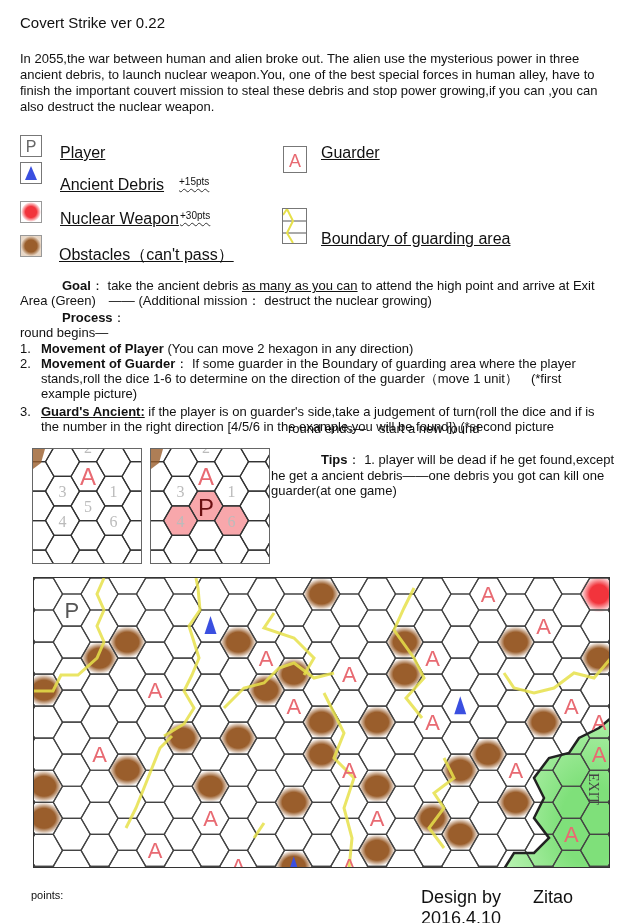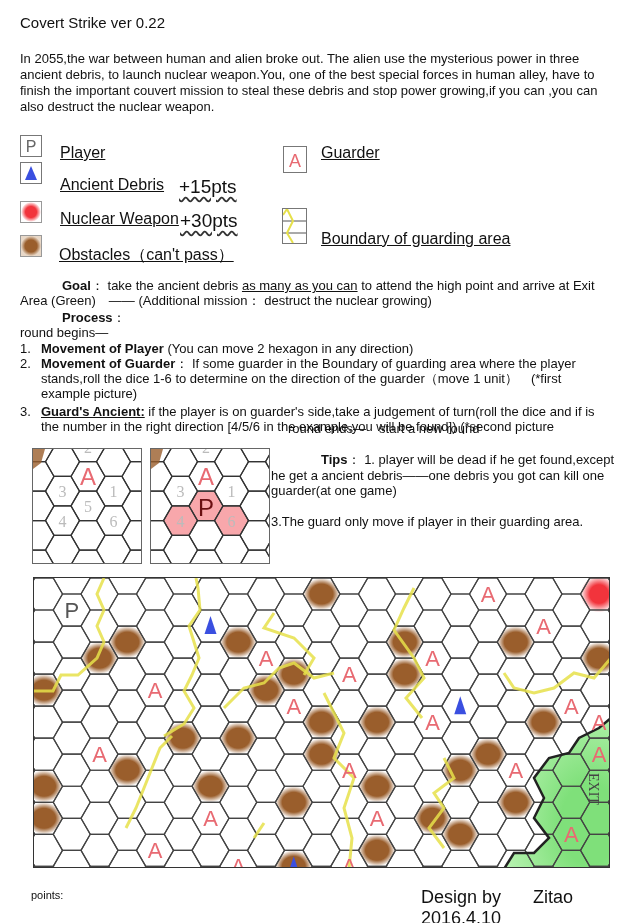--- a/index.html
+++ b/index.html
@@ -3,21 +3,21 @@
 <meta charset="utf-8">
 <style>
   html, body { margin:0; padding:0; background:#fff; }
   body { width:629px; height:923px; position:relative; overflow:hidden;
          font-family:"Liberation Sans", sans-serif; color:#111; font-size:13px; }
   .abs { position:absolute; }
   .title { left:20px; top:14px; font-size:15px; }
   .intro { left:20px; top:51px; width:590px; font-size:13px; line-height:16px; }
   .legend-icon { position:absolute; width:22px; height:22px; border:1px solid #777; background:#fff; box-sizing:border-box; }
   .legend-label { position:absolute; font-size:16px;text-decoration:underline; }
-  .pts { position:absolute; font-size:19px; text-decoration:underline wavy #333; text-underline-offset:3px; }
+  .pts { position:absolute; font-size:10px; text-decoration:underline wavy #333; text-underline-offset:3px; }
   .goal { left:20px; top:278px; width:590px; line-height:15px; }
   .b { font-weight:bold; }
   .u { text-decoration:underline; }
   .ol { position:absolute; left:20px; width:590px; line-height:15px; }
   .ol .num { position:absolute; left:0; }
   .ol .txt { margin-left:21px; display:block; }
   .tips { left:271px; top:436px; width:350px; line-height:15.5px; }
   .ex { position:absolute; border:1px solid #666; background:#fff; overflow:hidden; }
   .map { position:absolute; left:33px; top:577px; width:577px; height:291px; border:1px solid #333; overflow:hidden; background:#fff; box-sizing:border-box; }
   .footer-l { left:31px; top:889px; font-size:11px; }
@@ -108,21 +108,20 @@
 <div class="ol" style="top:404px;width:585px;">
   <span class="num">3.</span>
   <span class="txt"><span class="b u">Guard's Ancient:</span><span> if the player is on guarder's side,take a judgement of turn(roll the dice and if is the number in the right direction [4/5/6 in the example,you will be found]) (*second picture</span></span>
 </div>
 
 <div class="abs" style="left:271px;top:420px;margin-left:17px;">round ends—　start a new round</div>
 <div class="abs tips" style="top:452px;">
   <span style="display:inline-block;width:50px;"></span><span class="b">Tips</span><span>：</span>
   <span>1. player will be dead if he get found,except he get a ancient debris——one debris you got can kill one guarder(at one game)</span><br>
   <br>
-  <span>3.The guard only move if player in their guarding area.</span>
 </div>
 
 <div class="ex" style="left:32px;top:448px;width:108px;height:114px;">
   <svg id="ex1" width="108" height="114">
       <polygon points="-13,-31.444863728670914 -4.5,-46.16729559300637 12.5,-46.16729559300637 21,-31.444863728670914 12.5,-16.722431864335455 -4.5,-16.722431864335455" fill="none" stroke="#333" stroke-width="1.2"></polygon>
       <polygon points="-13,-2 -4.5,-16.722431864335455 12.5,-16.722431864335455 21,-2 12.5,12.722431864335457 -4.5,12.722431864335457" fill="none" stroke="#333" stroke-width="1.2"></polygon>
       <polygon points="-13,27.444863728670914 -4.5,12.722431864335457 12.5,12.722431864335457 21,27.444863728670914 12.5,42.16729559300637 -4.5,42.16729559300637" fill="none" stroke="#333" stroke-width="1.2"></polygon>
       <polygon points="-13,56.88972745734183 -4.5,42.16729559300637 12.5,42.16729559300637 21,56.88972745734183 12.5,71.61215932167728 -4.5,71.61215932167728" fill="none" stroke="#333" stroke-width="1.2"></polygon>
       <polygon points="-13,86.33459118601274 -4.5,71.61215932167728 12.5,71.61215932167728 21,86.33459118601274 12.5,101.0570230503482 -4.5,101.0570230503482" fill="none" stroke="#333" stroke-width="1.2"></polygon>
       <polygon points="-13,115.77945491468365 -4.5,101.05702305034819 12.5,101.05702305034819 21,115.77945491468365 12.5,130.50188677901912 -4.5,130.50188677901912" fill="none" stroke="#333" stroke-width="1.2"></polygon>

